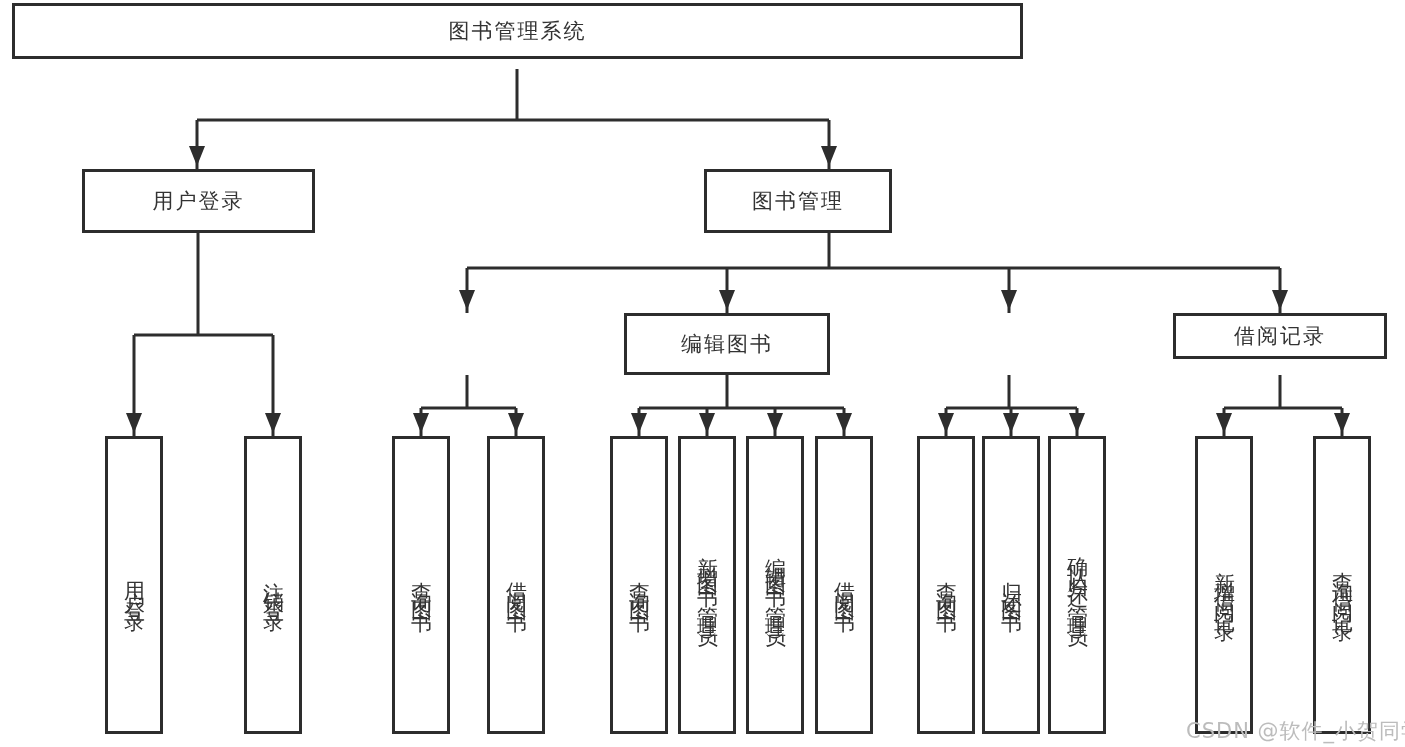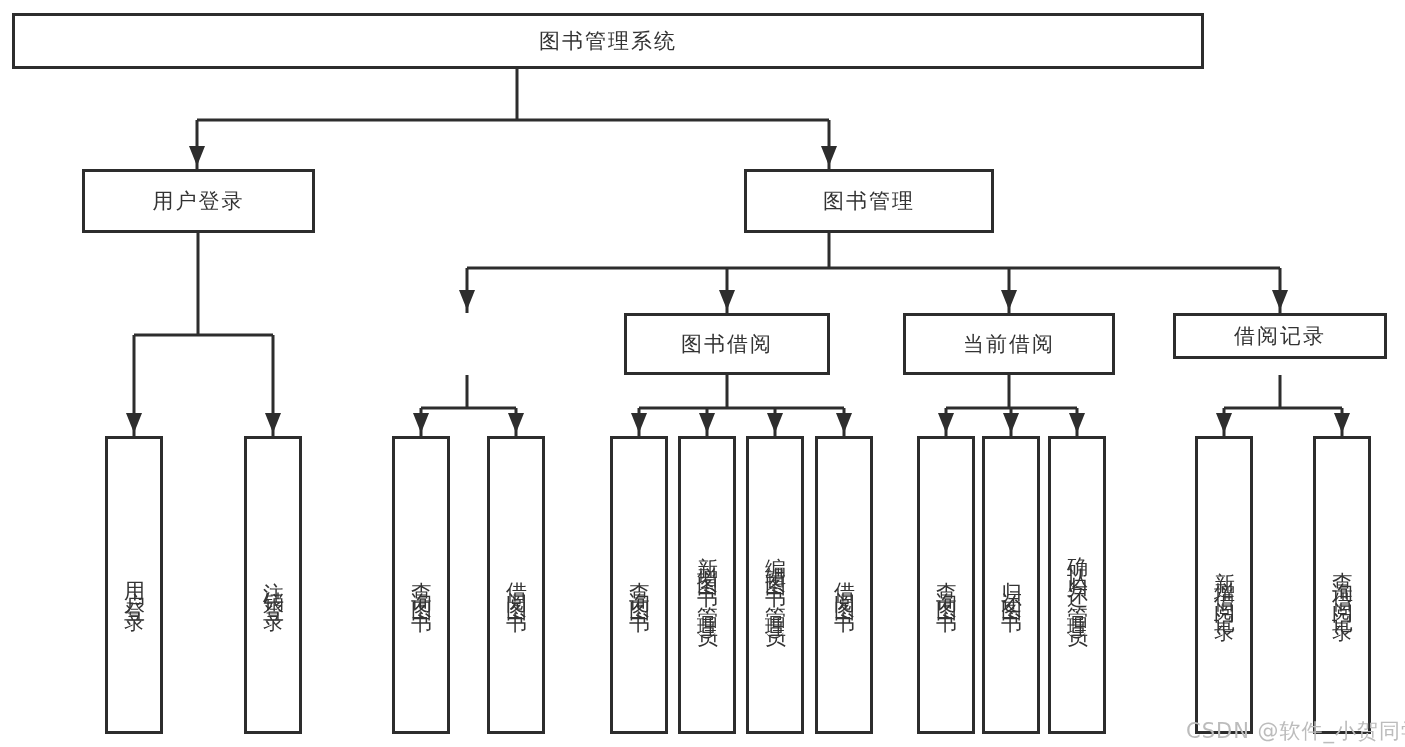--- a/index.html
+++ b/index.html
@@ -54,36 +54,33 @@
       <polygon points="767,413 783,413 775,433"></polygon>
       <polygon points="836,413 852,413 844,433"></polygon>
       <polygon points="938,413 954,413 946,433"></polygon>
       <polygon points="1003,413 1019,413 1011,433"></polygon>
       <polygon points="1069,413 1085,413 1077,433"></polygon>
       <polygon points="1216,413 1232,413 1224,433"></polygon>
       <polygon points="1334,413 1350,413 1342,433"></polygon>
     </g>
   </svg>
 
-  <div class="node h" style="left:12px;top:13px;width:1192px;height:56px">
+  <div class="node h" style="left:12px;top:3px;width:1011px;height:56px">
     <span>图书管理系统</span>
   </div>
 
   <div class="node h" style="left:82px;top:169px;width:233px;height:64px">
     <span>用户登录</span>
   </div>
-  <div class="node h" style="left:744px;top:169px;width:250px;height:64px">
+  <div class="node h" style="left:704px;top:169px;width:188px;height:64px">
     <span>图书管理</span>
   </div>
 
   <div class="node h" style="left:624px;top:313px;width:206px;height:62px">
-    <span>图书借阅</span>
-  </div>
-  <div class="node h" style="left:903px;top:313px;width:212px;height:62px">
-    <span>当前借阅</span>
+    <span>编辑图书</span>
   </div>
   <div class="node h" style="left:1173px;top:313px;width:214px;height:46px">
     <span>借阅记录</span>
   </div>
 
   <div class="node v" style="left:105px;top:436px;width:58px;height:298px">
     <span class="vtext">用户登录</span>
   </div>
   <div class="node v" style="left:244px;top:436px;width:58px;height:298px">
     <span class="vtext">注销登录</span>

